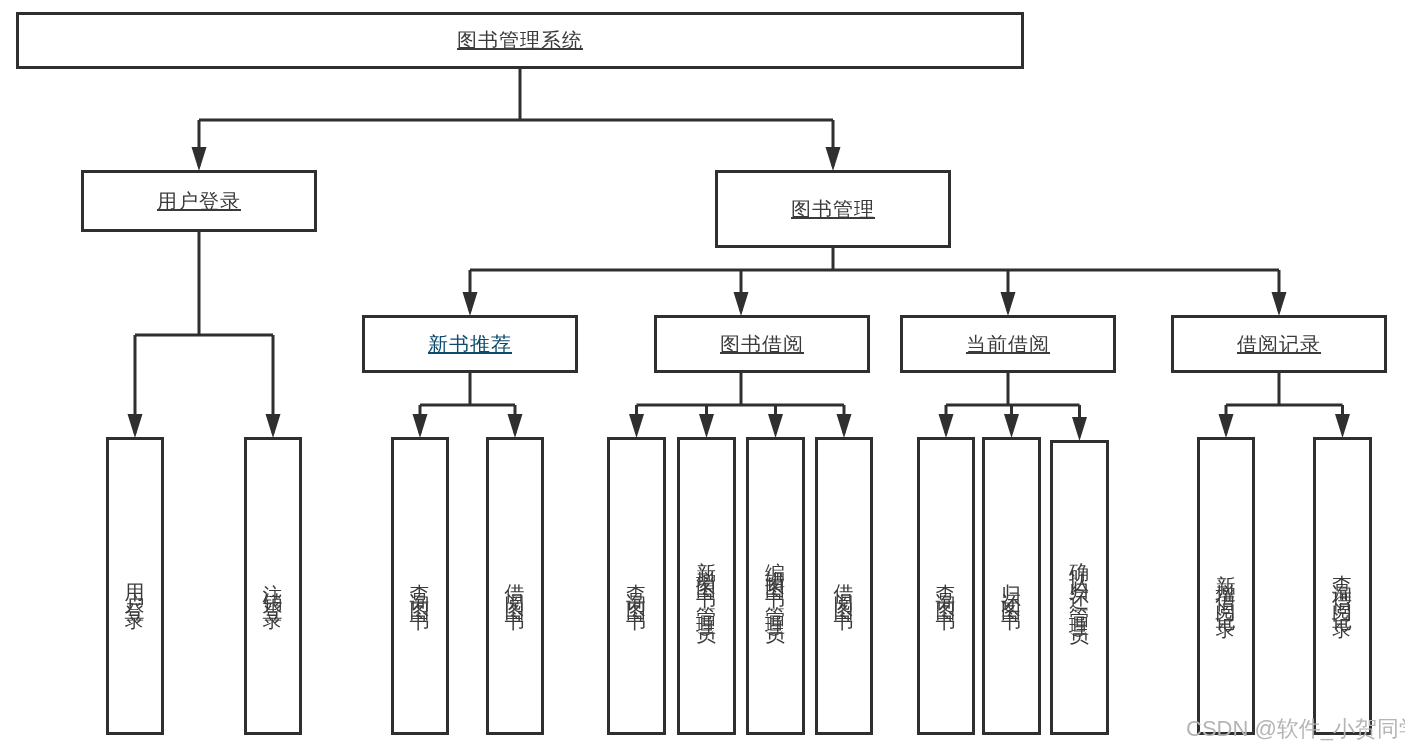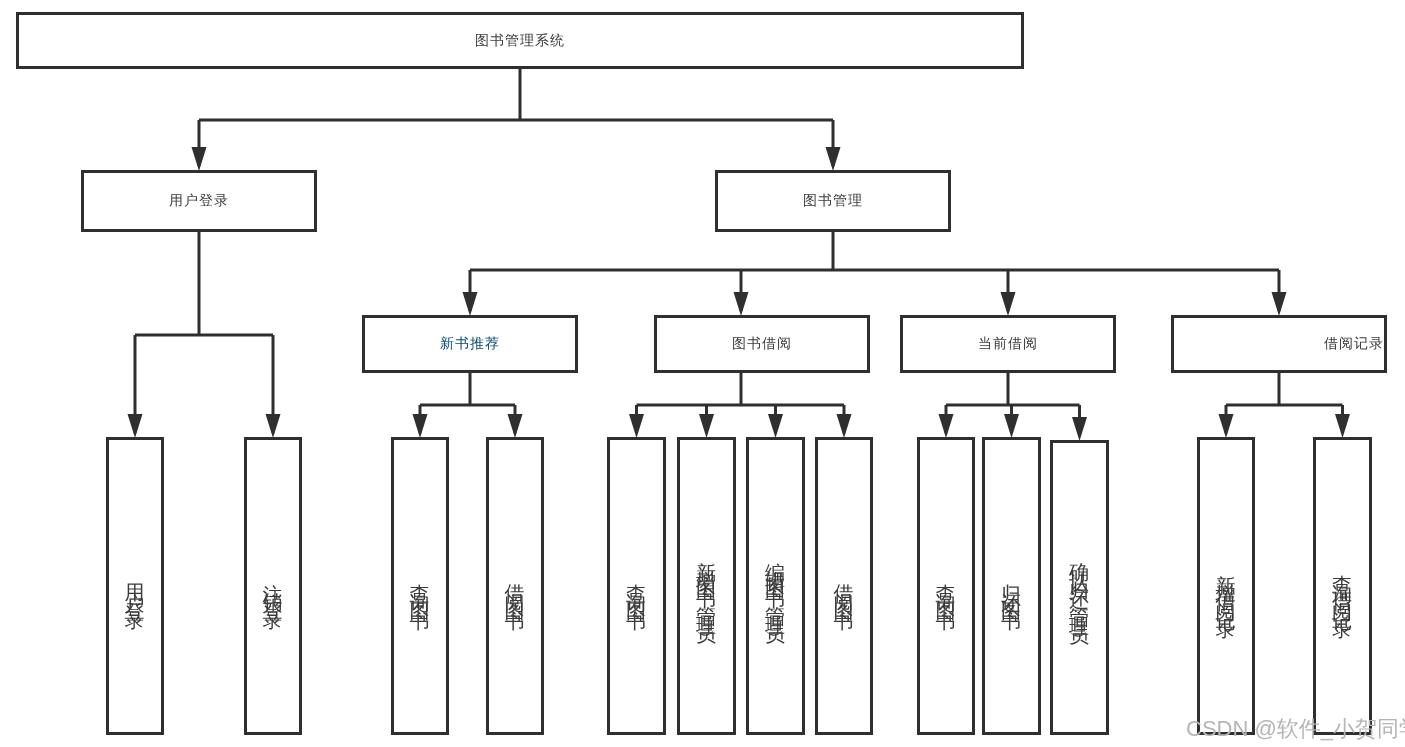--- a/index.html
+++ b/index.html
@@ -29,23 +29,24 @@
     box-sizing: border-box;
     background: #ffffff;
     border: 3px solid #2f2f2f;
     display: flex;
     align-items: center;
     justify-content: center;
     color: #3a3a3a;
     z-index: 2;
   }
   .node.h {
-    font-size: 14px;
+    font-size: 20px;
     letter-spacing: 1px;
     white-space: nowrap;
+    text-decoration: underline;
   }
   .node.v {
     font-size: 20px;
   }
   .node.v .vtext {
     writing-mode: vertical-rl;
     text-orientation: mixed;
     letter-spacing: 9px;
     line-height: 1;
   }
@@ -117,33 +118,33 @@
       <line x1="1342.5" y1="405" x2="1342.5" y2="433" stroke="#2f2f2f" stroke-width="3"></line>
       <polygon points="1335,414 1350,414 1342.5,438" fill="#2f2f2f"></polygon>
     </svg>
   <div id="nodes">
       <div class="node h" style="left: 16px; top: 12px; width: 1008px; height: 57px; border-color: rgb(47, 47, 47); background: rgb(255, 255, 255); color: rgb(58, 58, 58);">
         <span>图书管理系统</span>
       </div>
       <div class="node h" style="left: 81px; top: 170px; width: 236px; height: 62px; border-color: rgb(47, 47, 47); background: rgb(255, 255, 255); color: rgb(58, 58, 58);">
         <span>用户登录</span>
       </div>
-      <div class="node h" style="left: 715px; top: 170px; width: 236px; height: 62px; border-color: rgb(47, 47, 47); background: rgb(255, 255, 255); color: rgb(58, 58, 58);">
+      <div class="node h" style="left: 715px; top: 170px; width: 236px; height: 78px; border-color: rgb(47, 47, 47); background: rgb(255, 255, 255); color: rgb(58, 58, 58);">
         <span>图书管理</span>
       </div>
       <div class="node h" style="left: 362px; top: 315px; width: 216px; height: 58px; border-color: rgb(47, 47, 47); background: rgb(255, 255, 255); color: #0c4a6e;">
         <span>新书推荐</span>
       </div>
       <div class="node h" style="left: 633px; top: 315px; width: 216px; height: 58px; border-color: rgb(47, 47, 47); background: rgb(255, 255, 255); color: rgb(58, 58, 58); margin-left: 21px;">
         <span>图书借阅</span>
       </div>
       <div class="node h" style="left: 900px; top: 315px; width: 216px; height: 58px; border-color: rgb(47, 47, 47); background: rgb(255, 255, 255); color: rgb(58, 58, 58);">
         <span>当前借阅</span>
       </div>
-      <div class="node h" style="left: 1171px; top: 315px; width: 216px; height: 58px; border-color: rgb(47, 47, 47); background: rgb(255, 255, 255); color: rgb(58, 58, 58); justify-content: flex-end;">
+      <div class="node h" style="left: 1171px; top: 315px; width: 216px; height: 58px; border-color: rgb(47, 47, 47); background: rgb(255, 255, 255); color: rgb(58, 58, 58);">
         <span>借阅记录</span>
       </div>
       <div class="node v" style="left: 106px; top: 437px; width: 58px; height: 298px; border-color: rgb(47, 47, 47); background: rgb(255, 255, 255); color: rgb(58, 58, 58);">
         <span class="vtext">用户登录</span>
       </div>
       <div class="node v" style="left: 244px; top: 437px; width: 58px; height: 298px; border-color: rgb(47, 47, 47); background: rgb(255, 255, 255); color: rgb(58, 58, 58);">
         <span class="vtext">注销登录</span>
       </div>
       <div class="node v" style="left: 391px; top: 437px; width: 58px; height: 298px; border-color: rgb(47, 47, 47); background: rgb(255, 255, 255); color: rgb(58, 58, 58);">
         <span class="vtext">查询图书</span>

